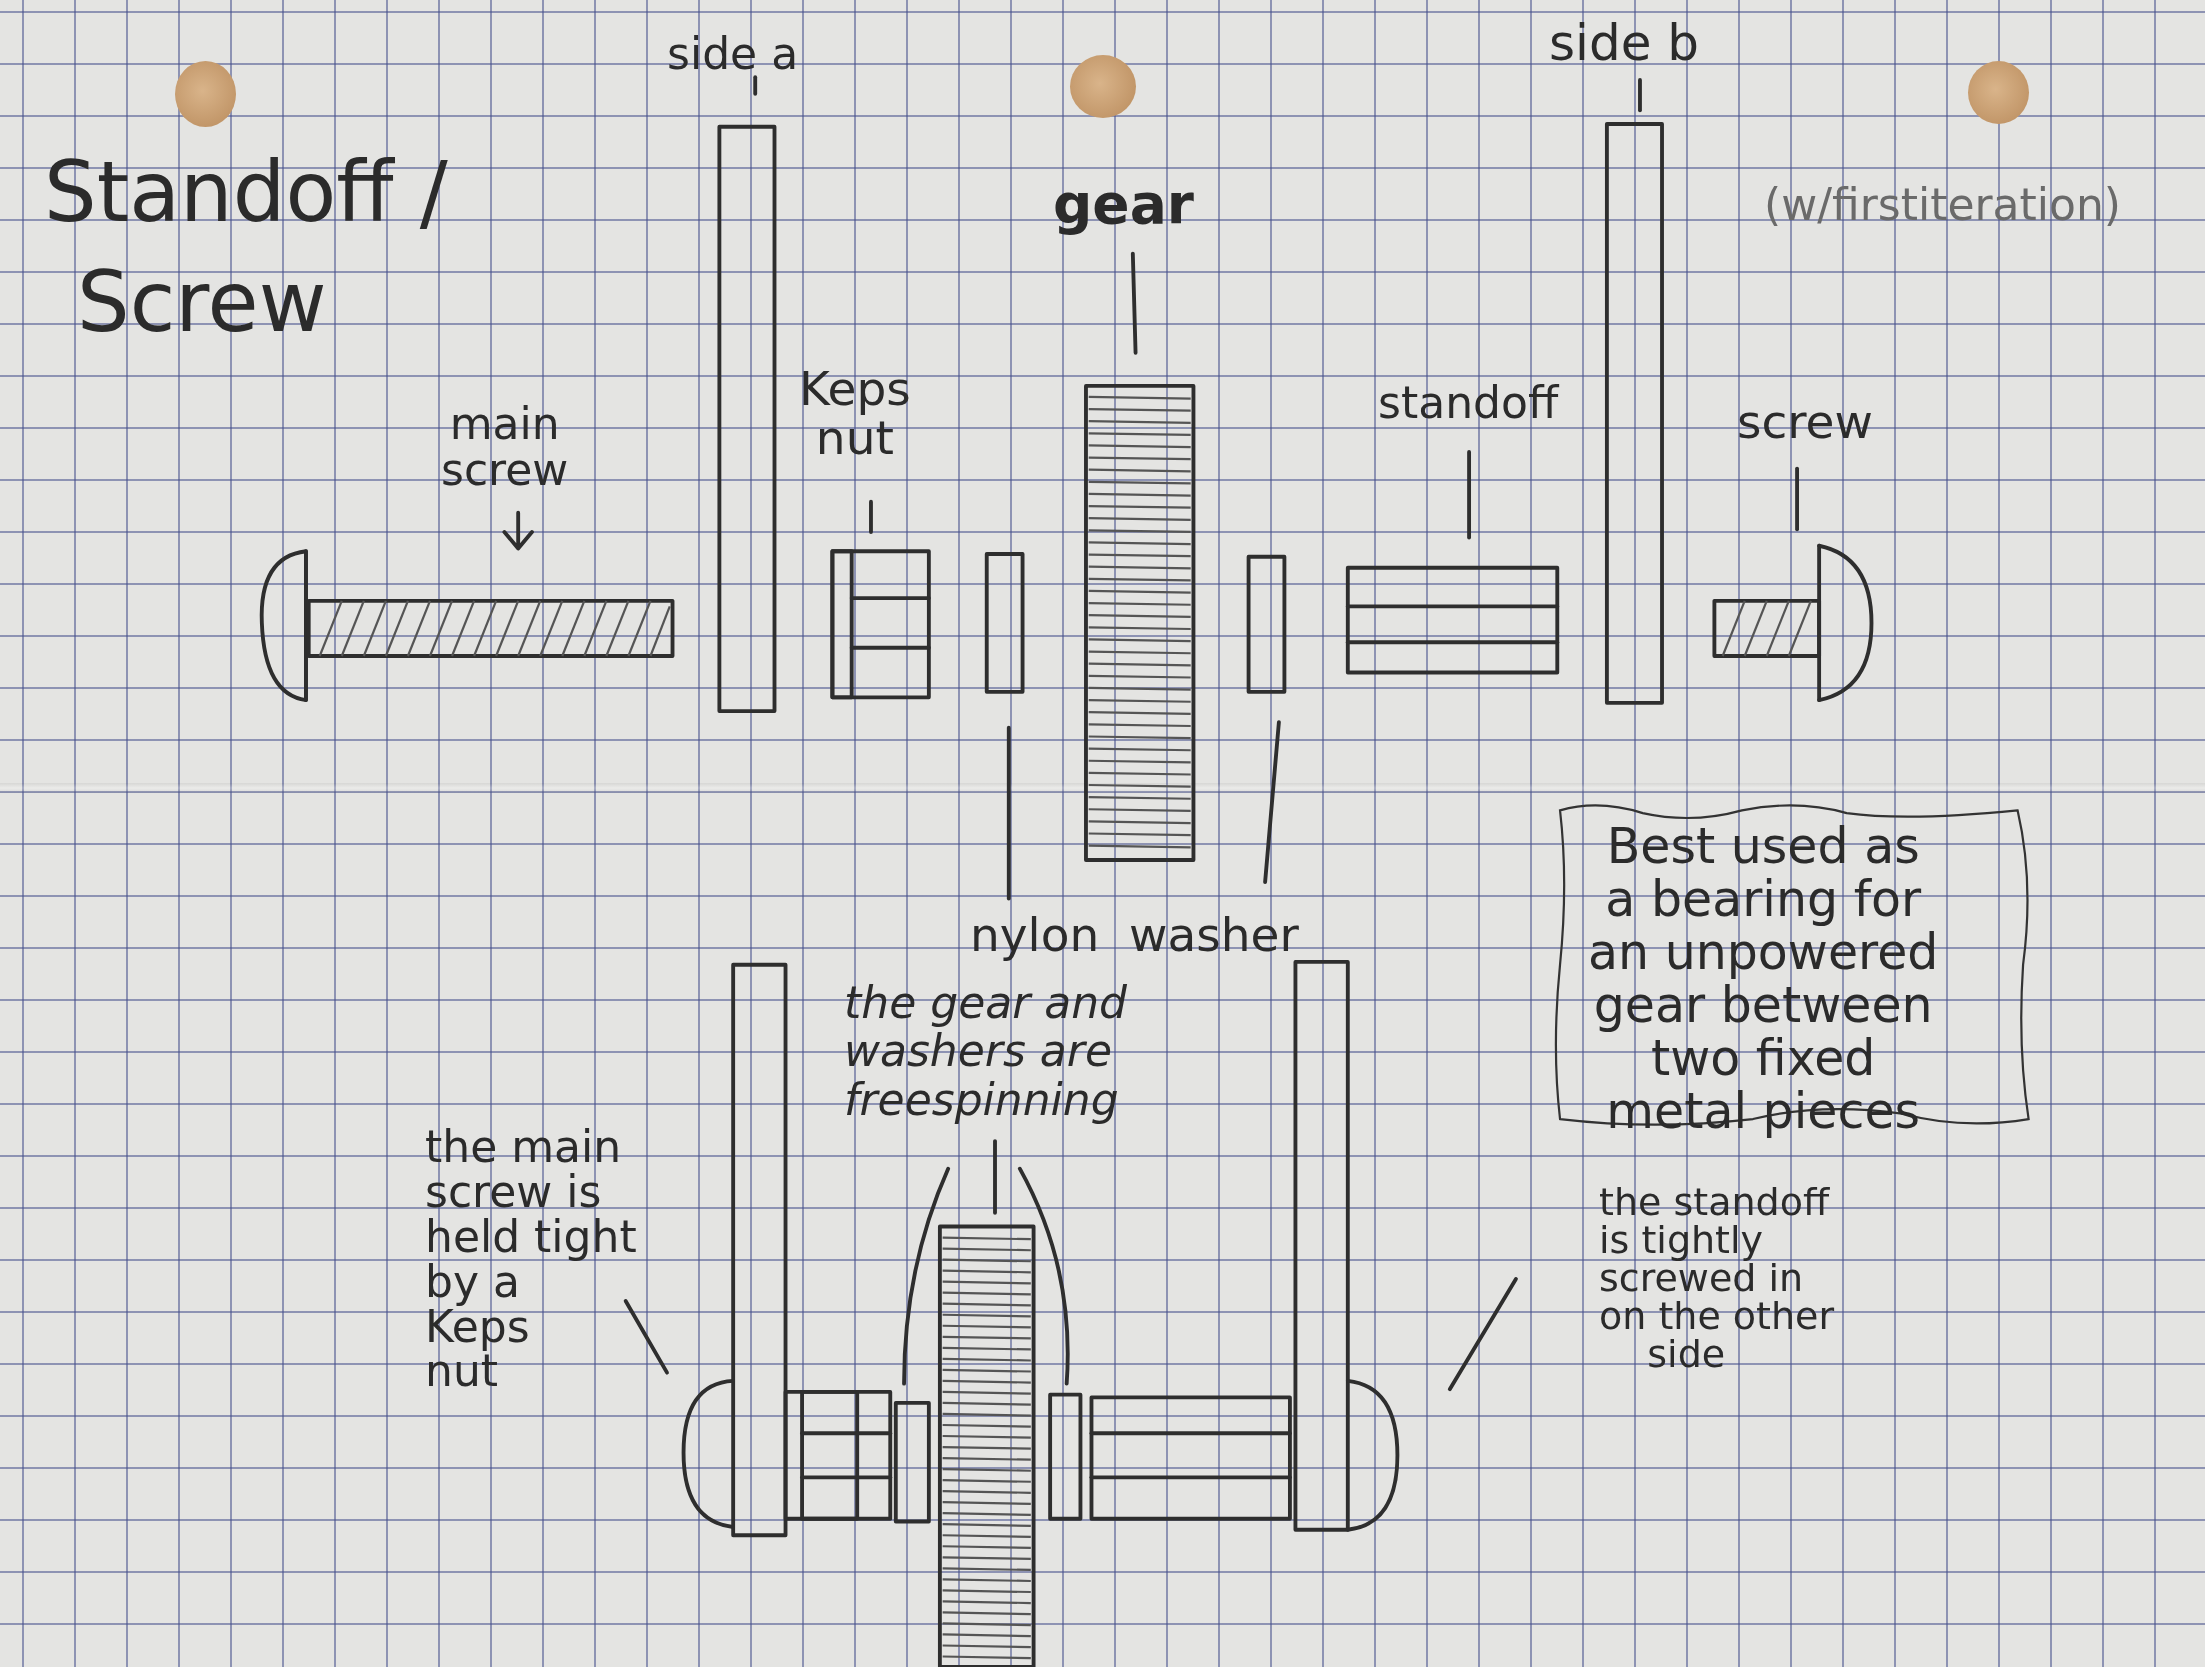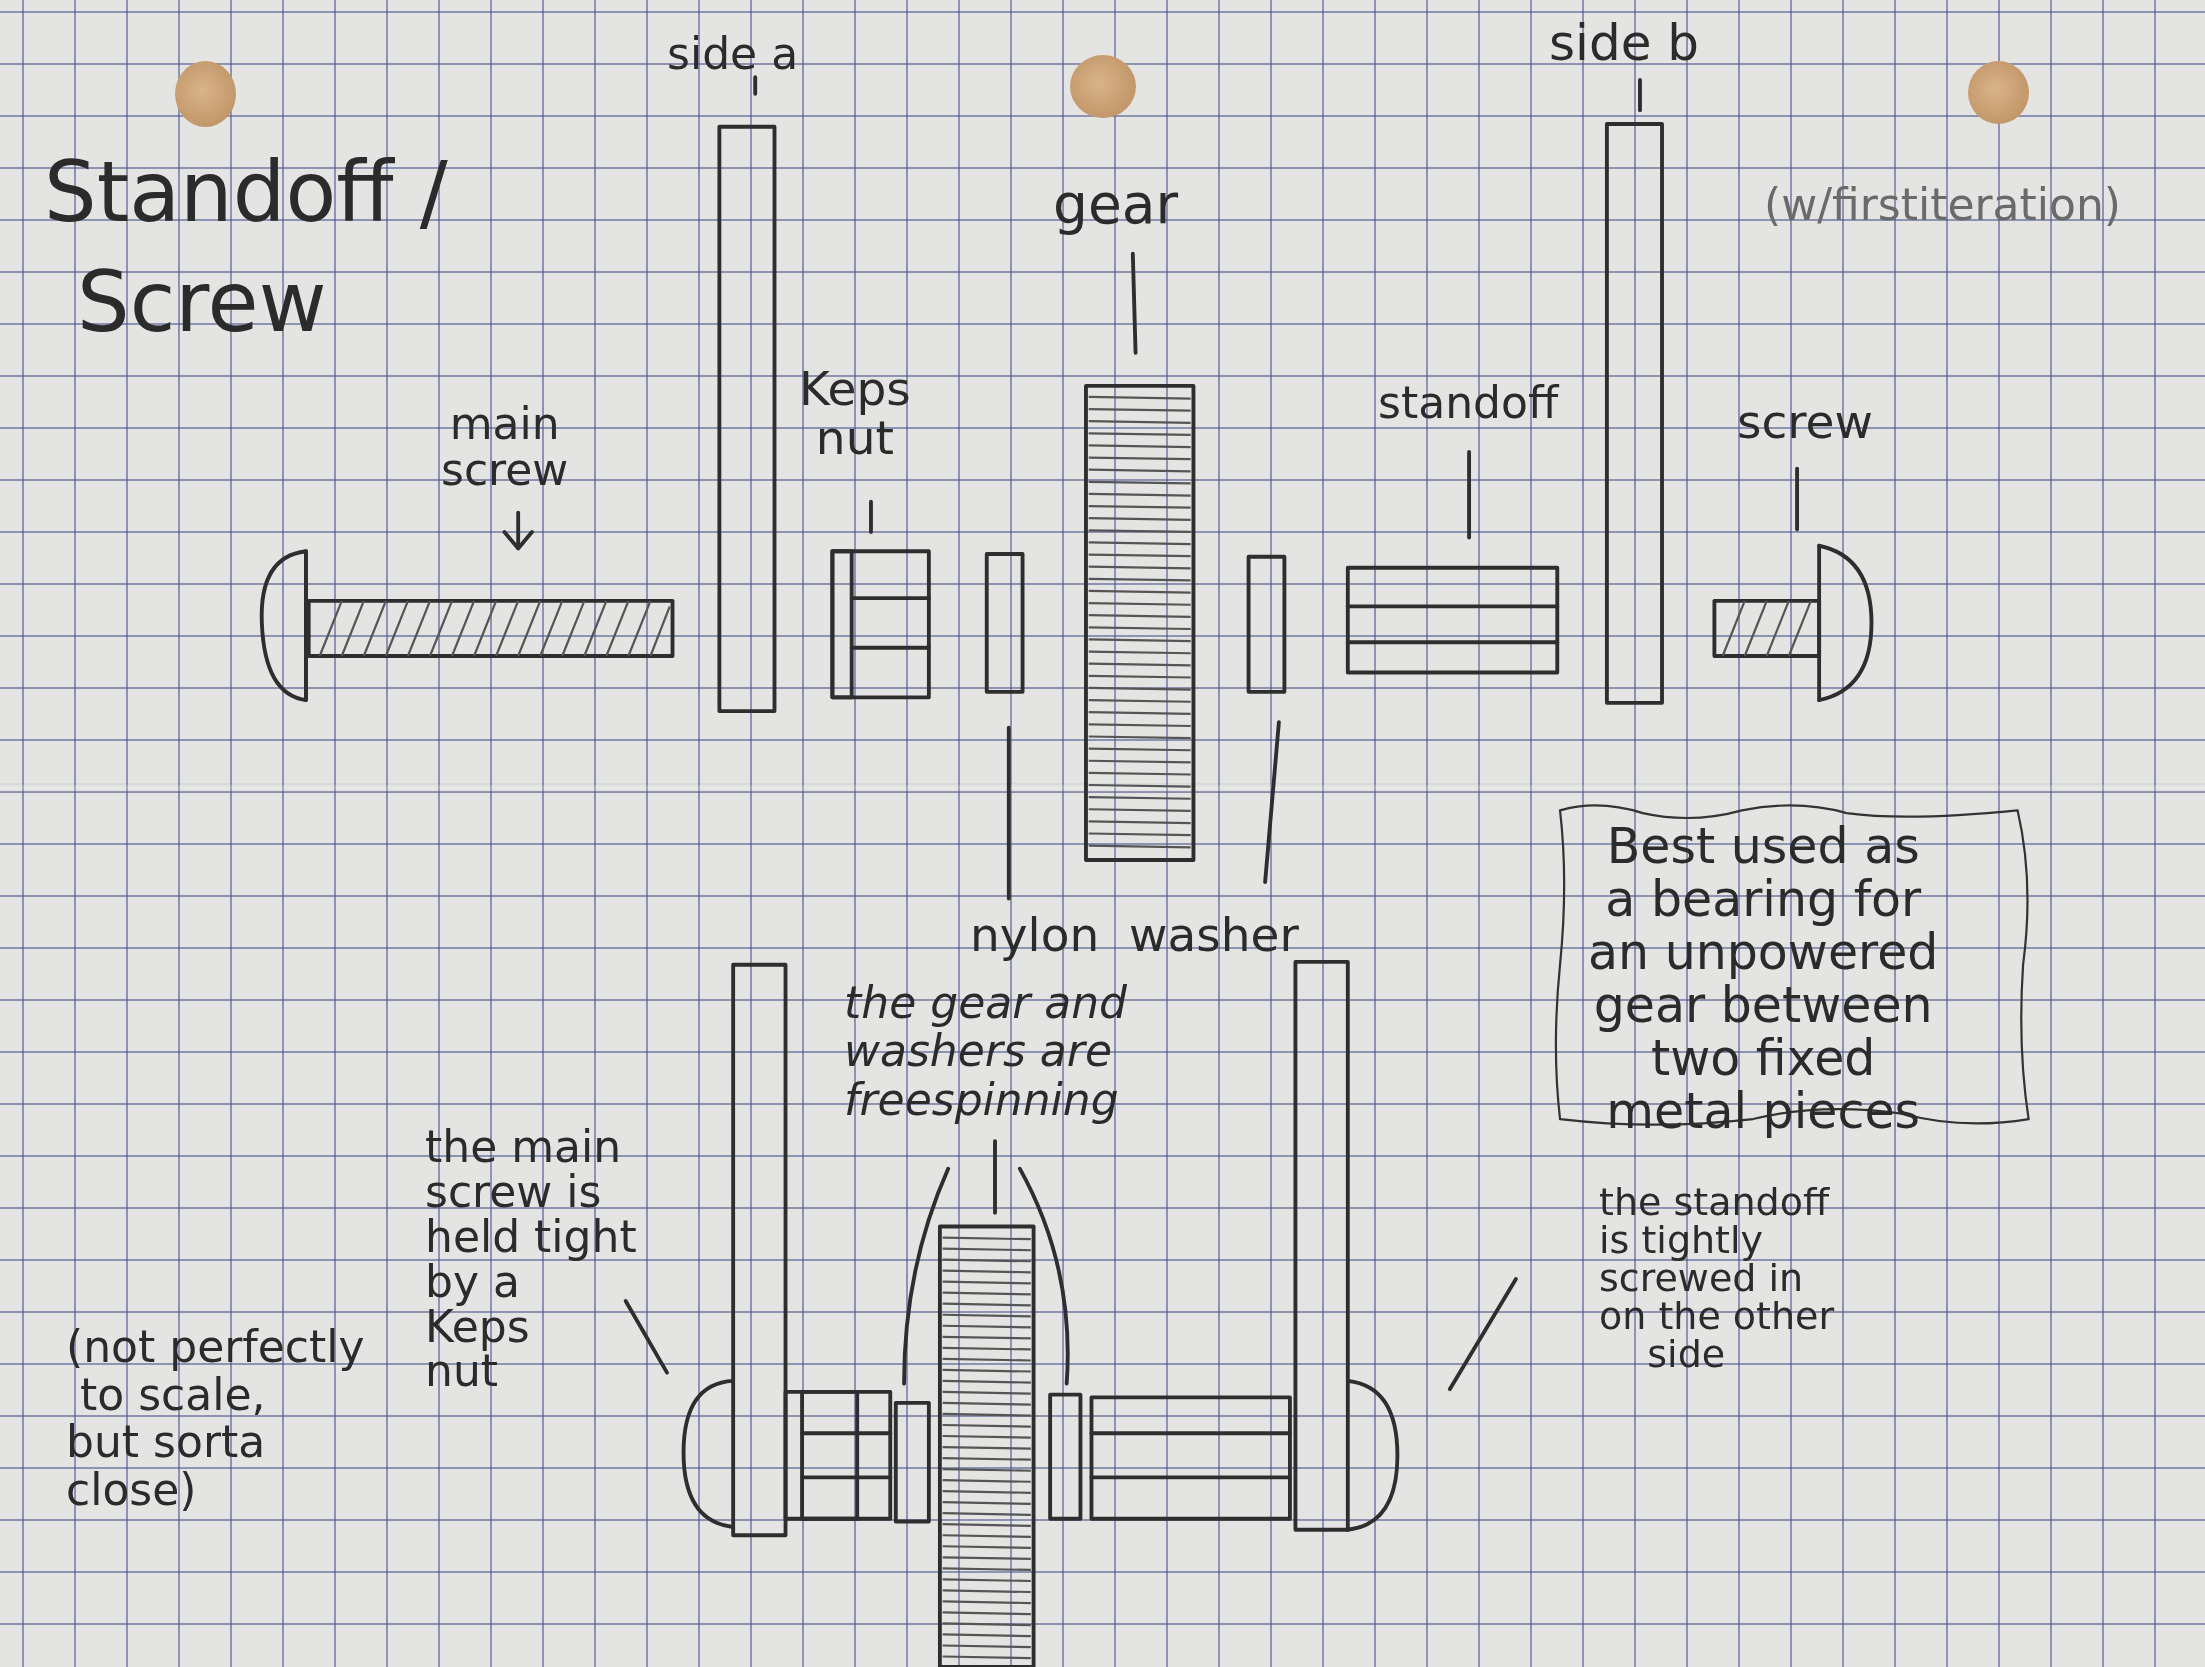--- a/index.html
+++ b/index.html
@@ -208,21 +208,21 @@
          Q3560 2050 3450 2020 Q3300 2000 3180 2030 Q3000 2050 2830 2030
          Q2815 1900 2830 1750 Q2845 1600 2830 1470 Z"></path>
   </svg>
 
   <div class="lbl" style="left:44px;top:149px;font-size:83px;">Standoff /</div>
   <div class="lbl" style="left:77px;top:259px;font-size:83px;">Screw</div>
   <div class="lbl faint" style="left:1764px;top:182px;font-size:44px;">(w/firstiteration)</div>
 
   <div class="lbl" style="left:667px;top:31px;font-size:44px;">side a</div>
   <div class="lbl" style="left:1549px;top:16.5px;font-size:50px;">side b</div>
-  <div class="lbl" style="left:1053px;top:176px;font-size:55px;">gear</div>
+  <div class="lbl" style="left:1053px;top:176px;font-size:55px;font-weight:bold;">gear</div>
   <div class="lbl" style="left:441px;top:375px;font-size:44px;text-align:center;margin-top:26px;">main
 screw</div>
   <div class="lbl" style="left:799px;top:364px;font-size:47px;text-align:center;">Keps
 nut</div>
   <div class="lbl" style="left:1378px;top:380px;font-size:44px;">standoff</div>
   <div class="lbl" style="left:1737px;top:397px;font-size:47px;">screw</div>
   <div class="lbl" style="left:970px;top:910px;font-size:47px;">nylon  washer</div>
 
   <div class="lbl" style="left:1588px;top:821px;font-size:49px;text-align:center;line-height:1.08;">Best used as
 a bearing for
@@ -232,23 +232,19 @@
 metal pieces</div>
   <div class="lbl" style="left:844px;top:979px;font-size:44px;line-height:1.1;font-style:italic;">the gear and
 washers are
 freespinning</div>
   <div class="lbl" style="left:425px;top:1125px;font-size:44px;line-height:1.02;">the main
 screw is
 held tight
 by a
 Keps
 nut</div>
-  <div class="lbl" style="left:66px;top:1323px;font-size:44px;line-height:1.08;">(not perfectly
- to scale,
-but sorta
-close)</div>
   <div class="lbl" style="left:1555px;top:1183px;font-size:38px;line-height:1.0;margin-left:44px;">the standoff
 is tightly
 screwed in
 on the other
     side</div>
 </div>
 
 
 </body></html>

